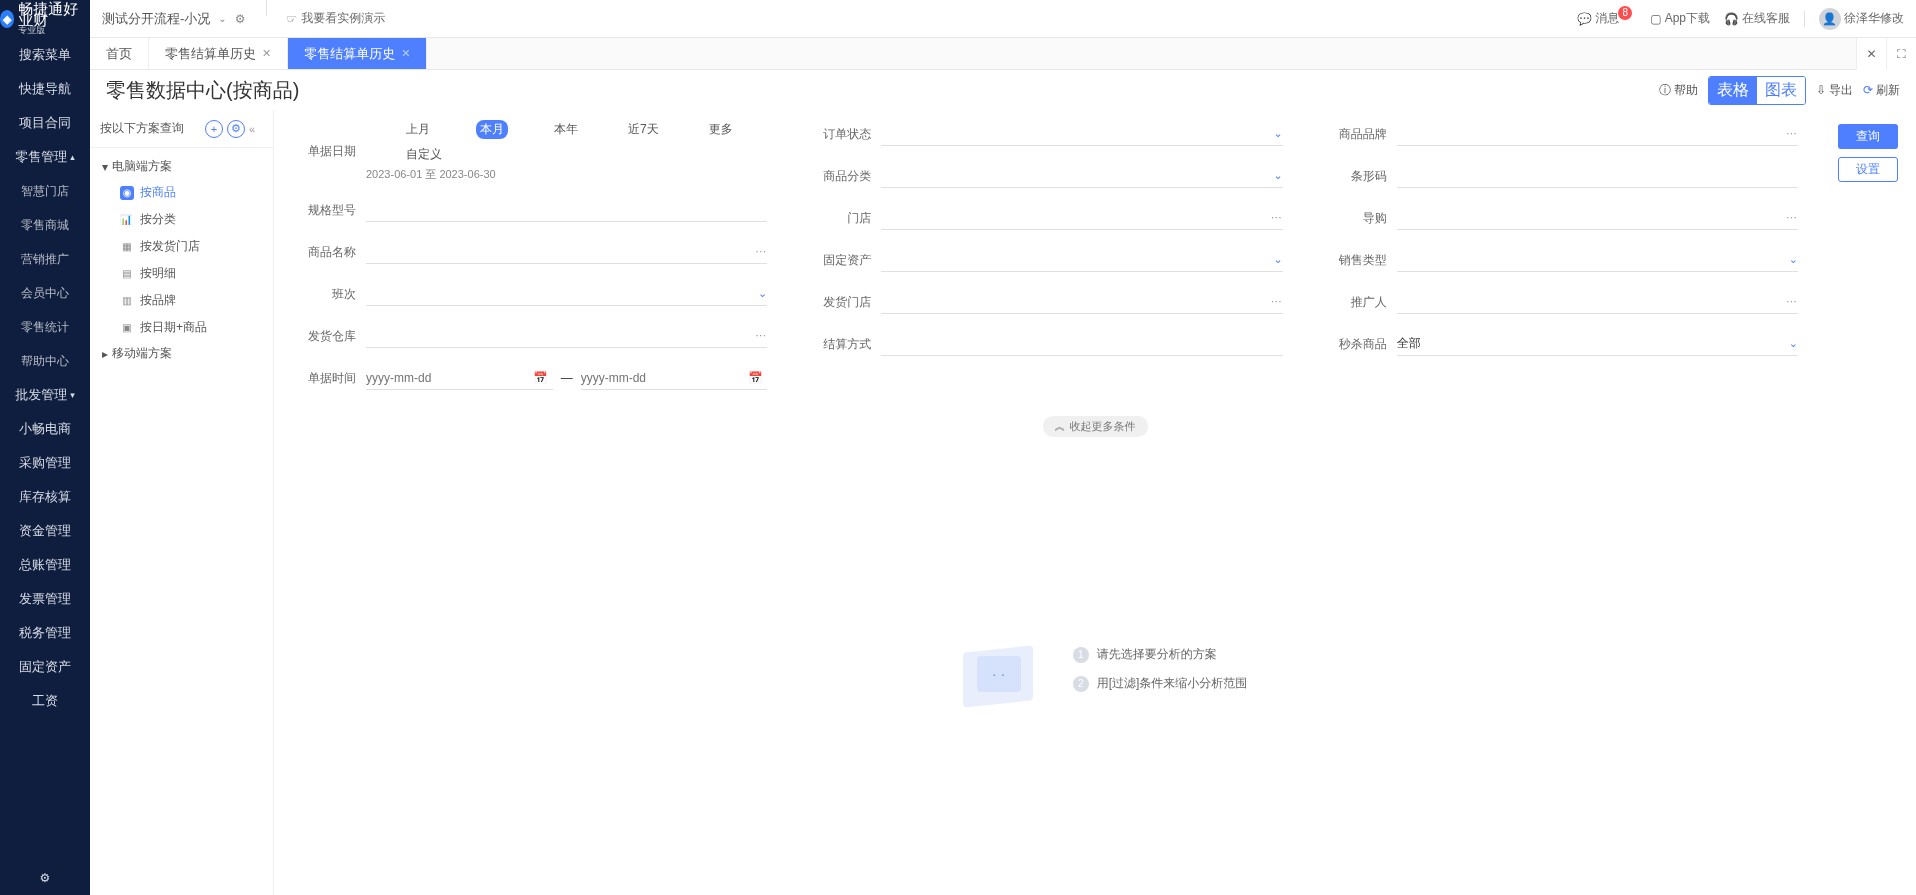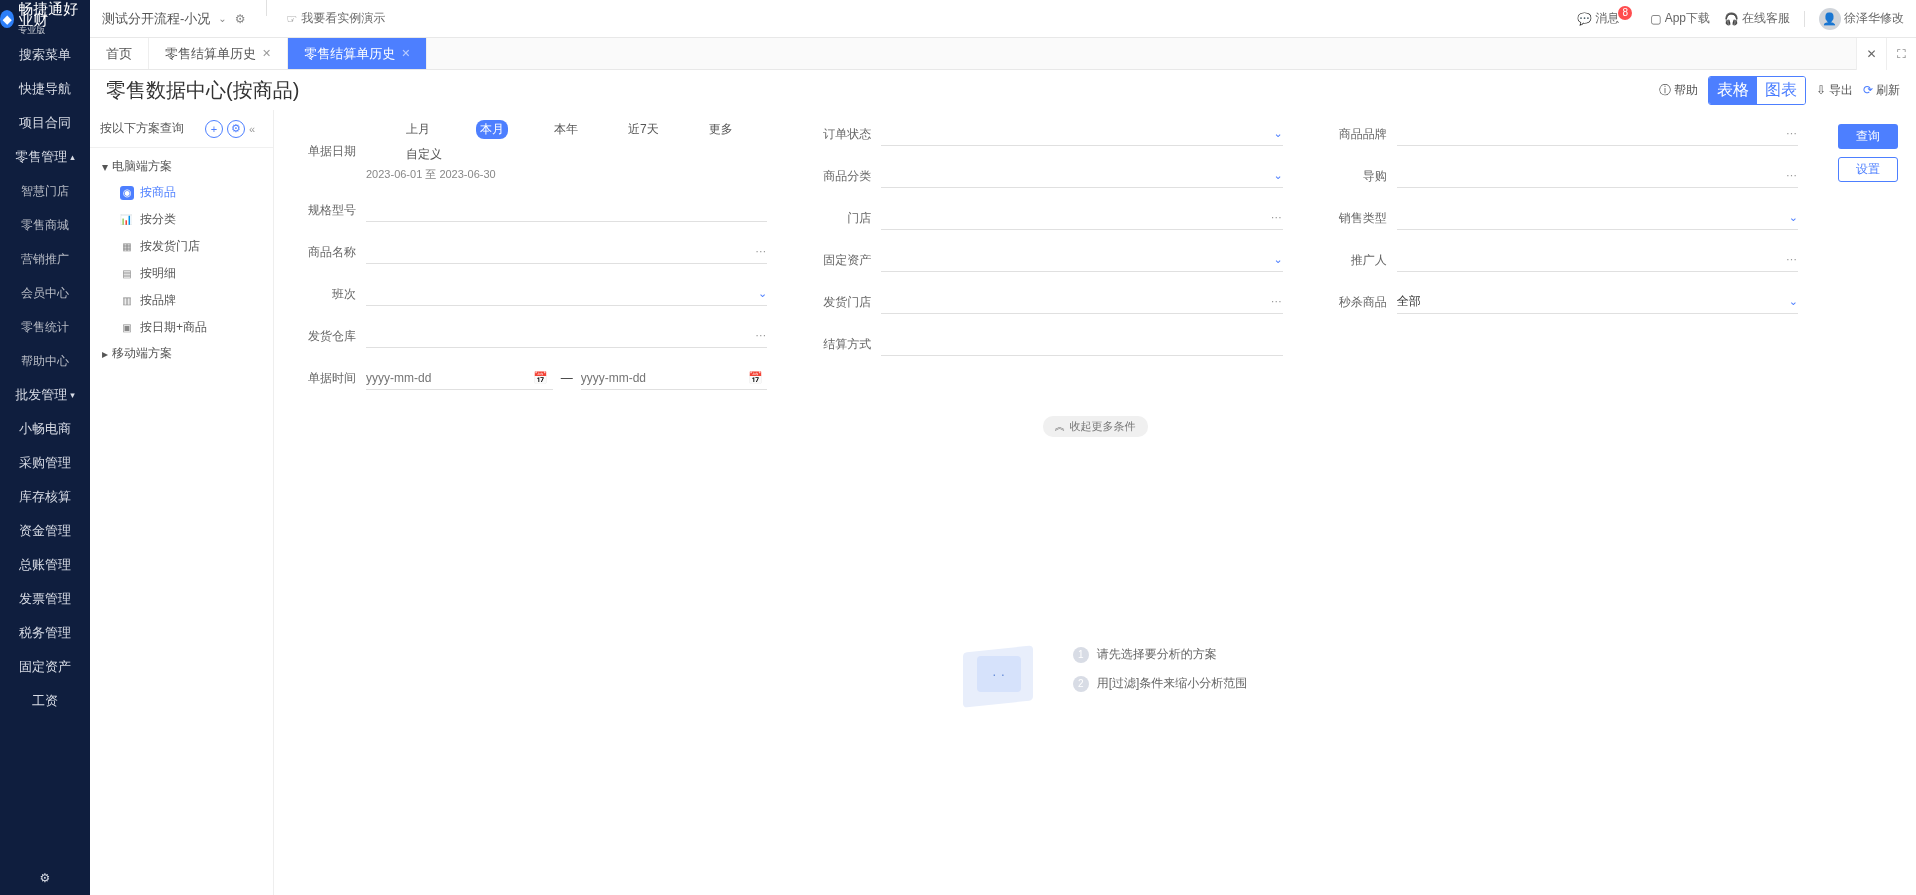--- a/index.html
+++ b/index.html
@@ -373,20 +373,26 @@
 
           <div class="filter-col">
             <div class="frow">
                 <div class="flabel">商品品牌</div>
                 <div class="fcontrol">
                   <input style="">
                   <span class="tail-icon dots">⋯</span>
                 </div>
               </div>
             <div class="frow">
+                <div class="flabel">条形码</div>
+                <div class="fcontrol">
+                  <input style="">
+                </div>
+              </div>
+            <div class="frow">
                 <div class="flabel">导购</div>
                 <div class="fcontrol">
                   <input style="">
                   <span class="tail-icon dots">⋯</span>
                 </div>
               </div>
             <div class="frow">
                 <div class="flabel">销售类型</div>
                 <div class="fcontrol">
                   <input style="">

